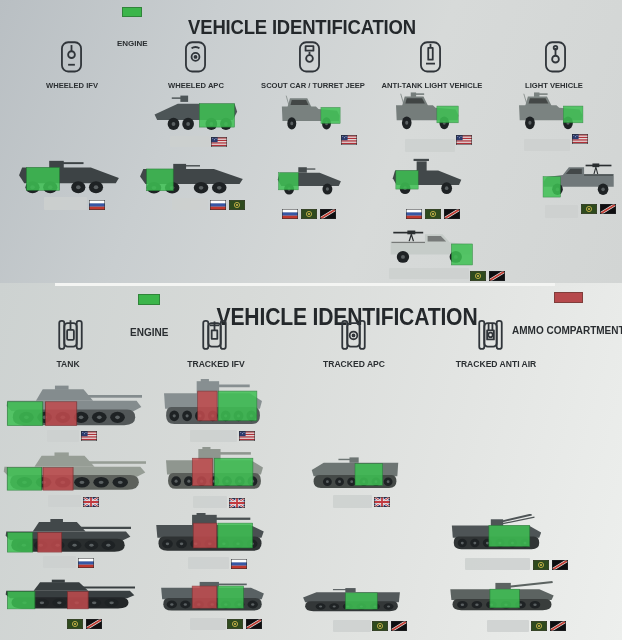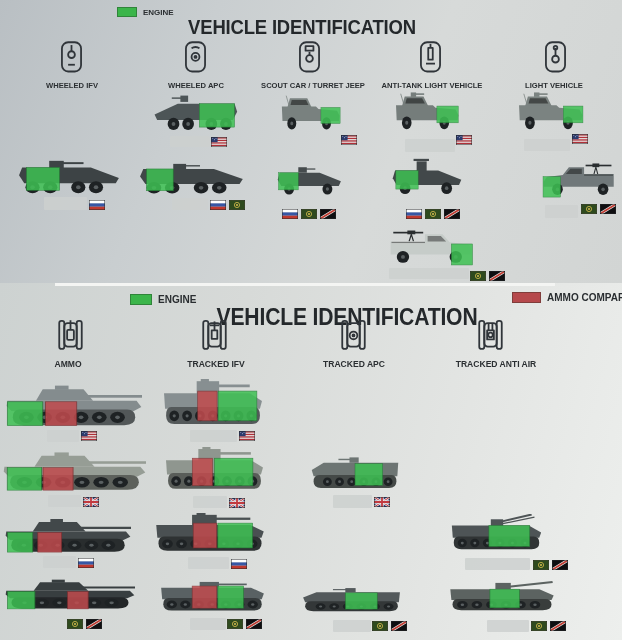--- a/index.html
+++ b/index.html
@@ -11,21 +11,21 @@
   .panel{position:absolute;left:0;width:622px;}
   #panel-top{top:0;height:283px;background:linear-gradient(112deg,#b9bfc3 0%,#c9ced0 30%,#d7dad9 62%,#d2d5d4 100%);}
   #panel-bottom{top:283px;height:357px;background:linear-gradient(105deg,#cdd2d1 0%,#d7dad8 35%,#e3e5e3 70%,#edefed 100%);}
   .white-strip{position:absolute;left:55px;top:283px;width:500px;height:3px;background:#f4f5f3;}
   .title{
     position:absolute;text-align:center;font-weight:700;color:#24282b;
     letter-spacing:-0.2px;transform:scaleX(0.88);transform-origin:center;white-space:nowrap;
   }
   #title-top{left:150px;width:304px;top:1px;font-size:21px;}
   #title-bottom{left:197px;width:300px;top:287px;font-size:24px;}
-  .legend-item{position:absolute;display:flex;align-items:center;gap:6px;white-space:nowrap;}
+  .legend-item{position:absolute;display:flex;align-items:center;gap:22px;white-space:nowrap;flex-direction:column;}
   .legend-swatch{display:inline-block;border:1px solid rgba(30,40,30,.35);}
   .legend-label{font-weight:700;color:#2a2e31;}
   #legend-top-engine{left:117px;top:7px;}
   #legend-top-engine .legend-swatch{width:18px;height:8px;}
   #legend-top-engine .legend-label{font-size:8px;}
   #legend-bot-engine{left:130px;top:294px;}
   #legend-bot-engine .legend-swatch{width:20px;height:9px;}
   #legend-bot-engine .legend-label{font-size:10px;}
   #legend-bot-ammo{left:512px;top:292px;}
   #legend-bot-ammo .legend-swatch{width:27px;height:9px;}
@@ -471,21 +471,21 @@
       </div>
       <div class="col-icon" style="left: 56.5px; top: 318px;">
         <svg width="27" height="33.75" viewBox="0 0 24 30" fill="none" stroke="#30353a" stroke-width="1.6" stroke-linejoin="round">
           <rect x="2" y="2.5" width="4.5" height="25" rx="2"></rect>
           <rect x="17.5" y="2.5" width="4.5" height="25" rx="2"></rect>
           <rect x="6.5" y="4.5" width="11" height="21" rx="3"></rect>
           <rect x="9" y="10.5" width="6" height="9" rx="1"></rect>
           <line x1="12" y1="10.5" x2="12" y2="2"></line>
         </svg>
       </div>
-      <div class="col-label" style="left: 68px; top: 359px; font-size: 9px;">AMMO</div>
+      <div class="col-label" style="left: 68px; top: 359px; font-size: 9px;">TANK</div>
       <div class="col-icon" style="left: 200.5px; top: 318px;">
         <svg width="27" height="33.75" viewBox="0 0 24 30" fill="none" stroke="#30353a" stroke-width="1.6" stroke-linejoin="round">
           <rect x="2" y="2.5" width="4.5" height="25" rx="2"></rect>
           <rect x="17.5" y="2.5" width="4.5" height="25" rx="2"></rect>
           <rect x="6.5" y="4.5" width="11" height="21" rx="3"></rect>
           <rect x="9.5" y="11" width="5" height="7.5"></rect>
           <line x1="12" y1="11" x2="12" y2="3"></line>
           <line x1="8" y1="6.5" x2="16" y2="6.5"></line>
         </svg>
       </div>

